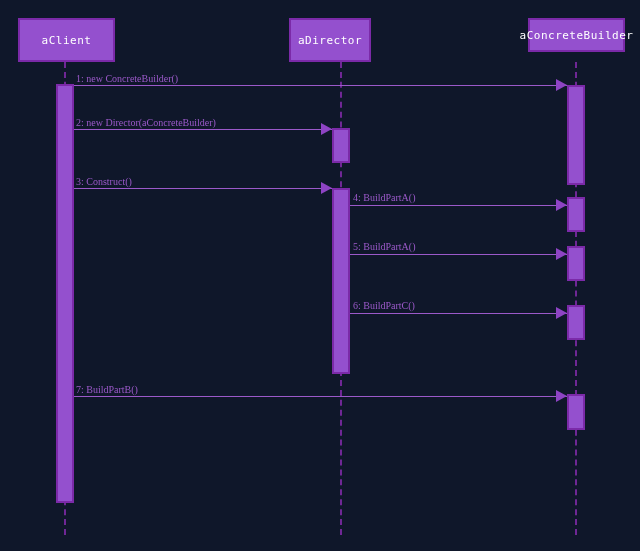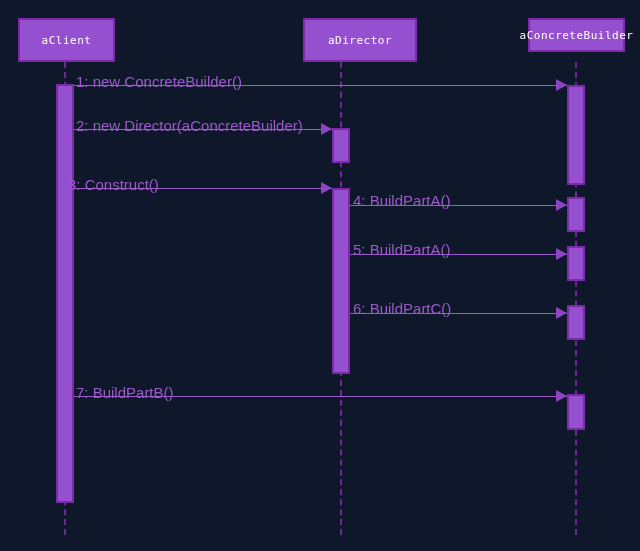--- a/index.html
+++ b/index.html
@@ -57,37 +57,37 @@
     width: 0;
     height: 0;
     border-top: 6px solid transparent;
     border-bottom: 6px solid transparent;
     border-left: 11px solid #8E44C4;
     z-index: 4;
   }
   .msg-label {
     position: absolute;
     color: #9B59C9;
-    font-family: Liberation Sans, sans-serif;
-    font-size: 15px;
+    font-family: Liberation Serif, serif;
+    font-size: 10px;
     white-space: nowrap;
     z-index: 5;
   }
 </style>
 </head>
 <body>
 
 <div id="diagram">
     <div class="lifeline-line" style="left: 64px; top: 62px; height: 473px;"></div>
     <div class="lifeline-head" style="left: 18px; top: 18px; width: 97px; height: 44px;">
       <span class="label">aClient</span>
     </div>
     <div class="activation" style="left: 56px; top: 84px; width: 18px; height: 419px;"></div>
     <div class="lifeline-line" style="left: 340px; top: 62px; height: 473px;"></div>
-    <div class="lifeline-head" style="left: 303px; top: 18px; width: 114px; height: 44px;">
+    <div class="lifeline-head" style="left: 289px; top: 18px; width: 82px; height: 44px;">
       <span class="label">aDirector</span>
     </div>
     <div class="activation" style="left: 332px; top: 128px; width: 18px; height: 35px;"></div>
     <div class="activation" style="left: 332px; top: 188px; width: 18px; height: 186px;"></div>
     <div class="lifeline-line" style="left: 575px; top: 62px; height: 473px;"></div>
     <div class="lifeline-head" style="left: 528px; top: 18px; width: 97px; height: 34px;">
       <span class="label">aConcreteBuilder</span>
     </div>
     <div class="activation" style="left: 567px; top: 85px; width: 18px; height: 100px;"></div>
     <div class="activation" style="left: 567px; top: 197px; width: 18px; height: 35px;"></div>
@@ -95,21 +95,21 @@
     <div class="activation" style="left: 567px; top: 305px; width: 18px; height: 35px;"></div>
     <div class="activation" style="left: 567px; top: 394px; width: 18px; height: 36px;"></div>
     <div class="msg-line" style="left: 65px; top: 85px; width: 502px;"></div>
     <div class="msg-arrow" style="left: 556px; top: 79px;"></div>
     <div class="msg-label" style="left: 76px; top: 73px;">1: new ConcreteBuilder()</div>
     <div class="msg-line" style="left: 74px; top: 129px; width: 258px;"></div>
     <div class="msg-arrow" style="left: 321px; top: 123px;"></div>
     <div class="msg-label" style="left: 76px; top: 117px;">2: new Director(aConcreteBuilder)</div>
     <div class="msg-line" style="left: 74px; top: 188px; width: 258px;"></div>
     <div class="msg-arrow" style="left: 321px; top: 182px;"></div>
-    <div class="msg-label" style="left: 68px; top: 176px;">3: Construct()</div>
+    <div class="msg-label" style="left: 76px; top: 176px;">3: Construct()</div>
     <div class="msg-line" style="left: 350px; top: 205px; width: 217px;"></div>
     <div class="msg-arrow" style="left: 556px; top: 199px;"></div>
     <div class="msg-label" style="left: 353px; top: 192px;">4: BuildPartA()</div>
     <div class="msg-line" style="left: 350px; top: 254px; width: 217px;"></div>
     <div class="msg-arrow" style="left: 556px; top: 248px;"></div>
     <div class="msg-label" style="left: 353px; top: 241px;">5: BuildPartA()</div>
     <div class="msg-line" style="left: 350px; top: 313px; width: 217px;"></div>
     <div class="msg-arrow" style="left: 556px; top: 307px;"></div>
     <div class="msg-label" style="left: 353px; top: 300px;">6: BuildPartC()</div>
     <div class="msg-line" style="left: 74px; top: 396px; width: 493px;"></div>

